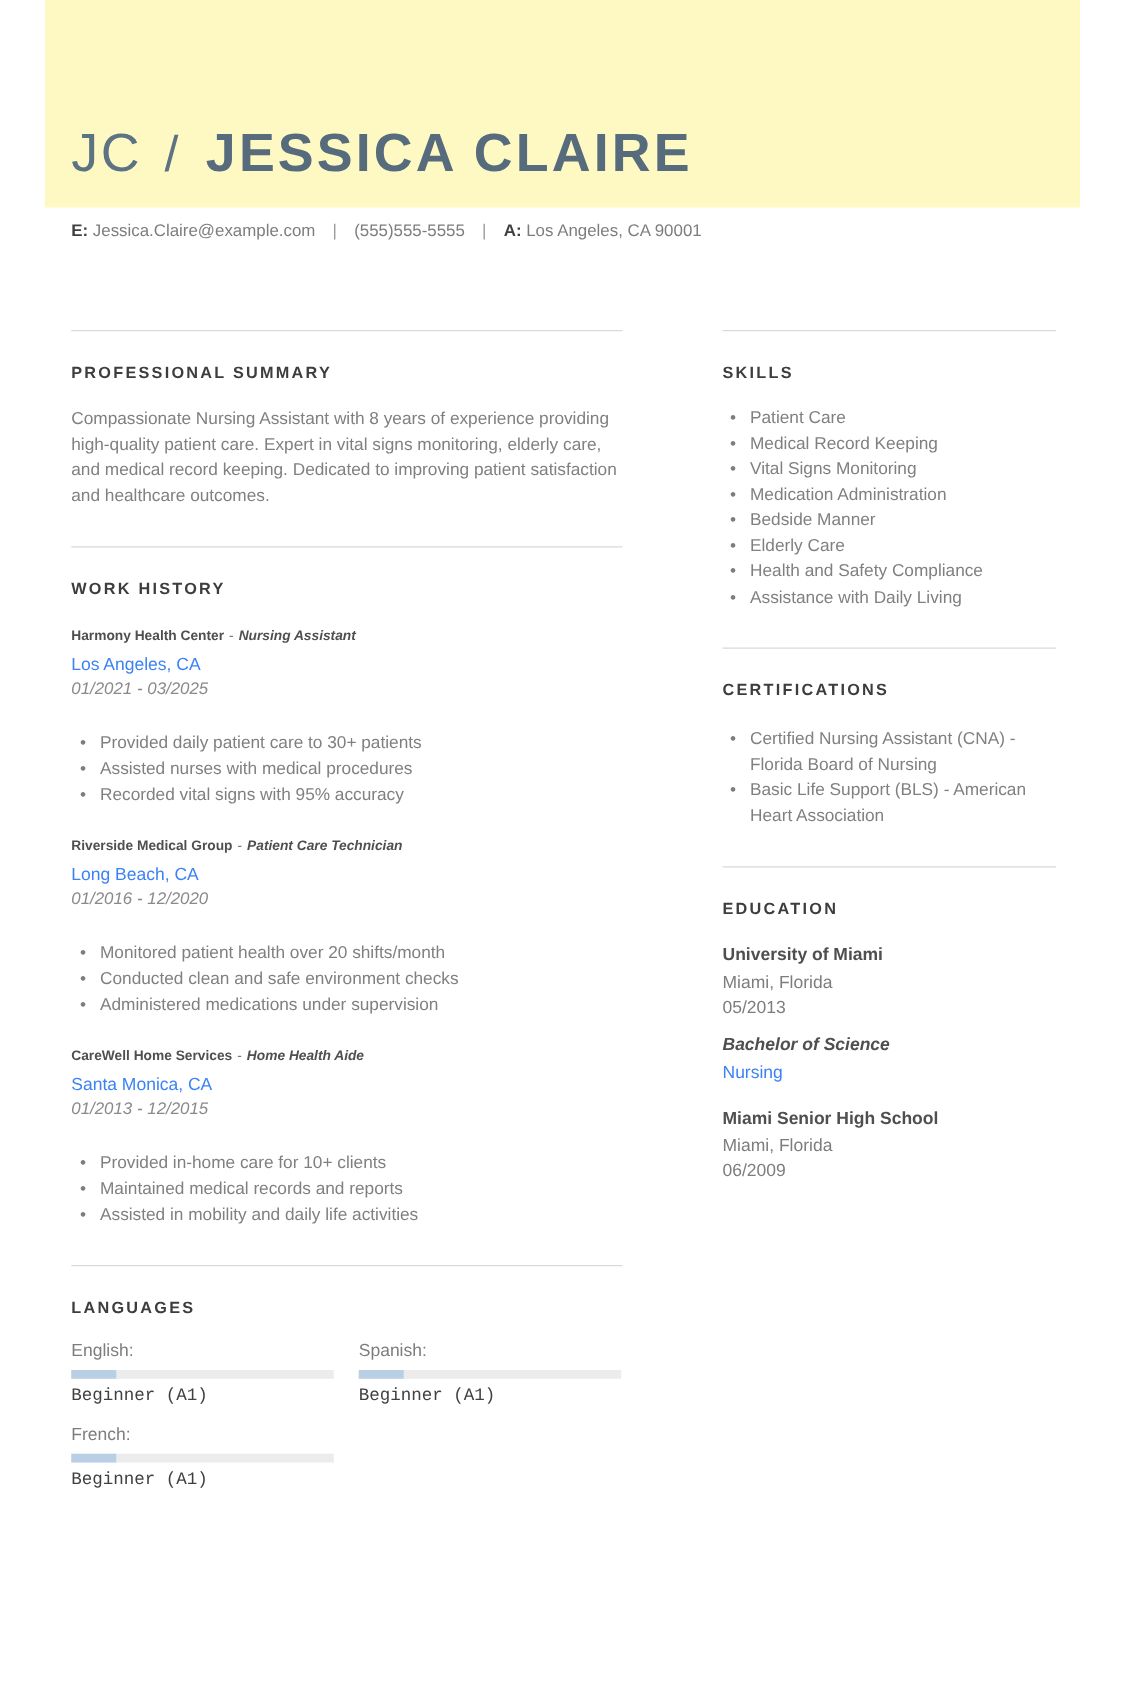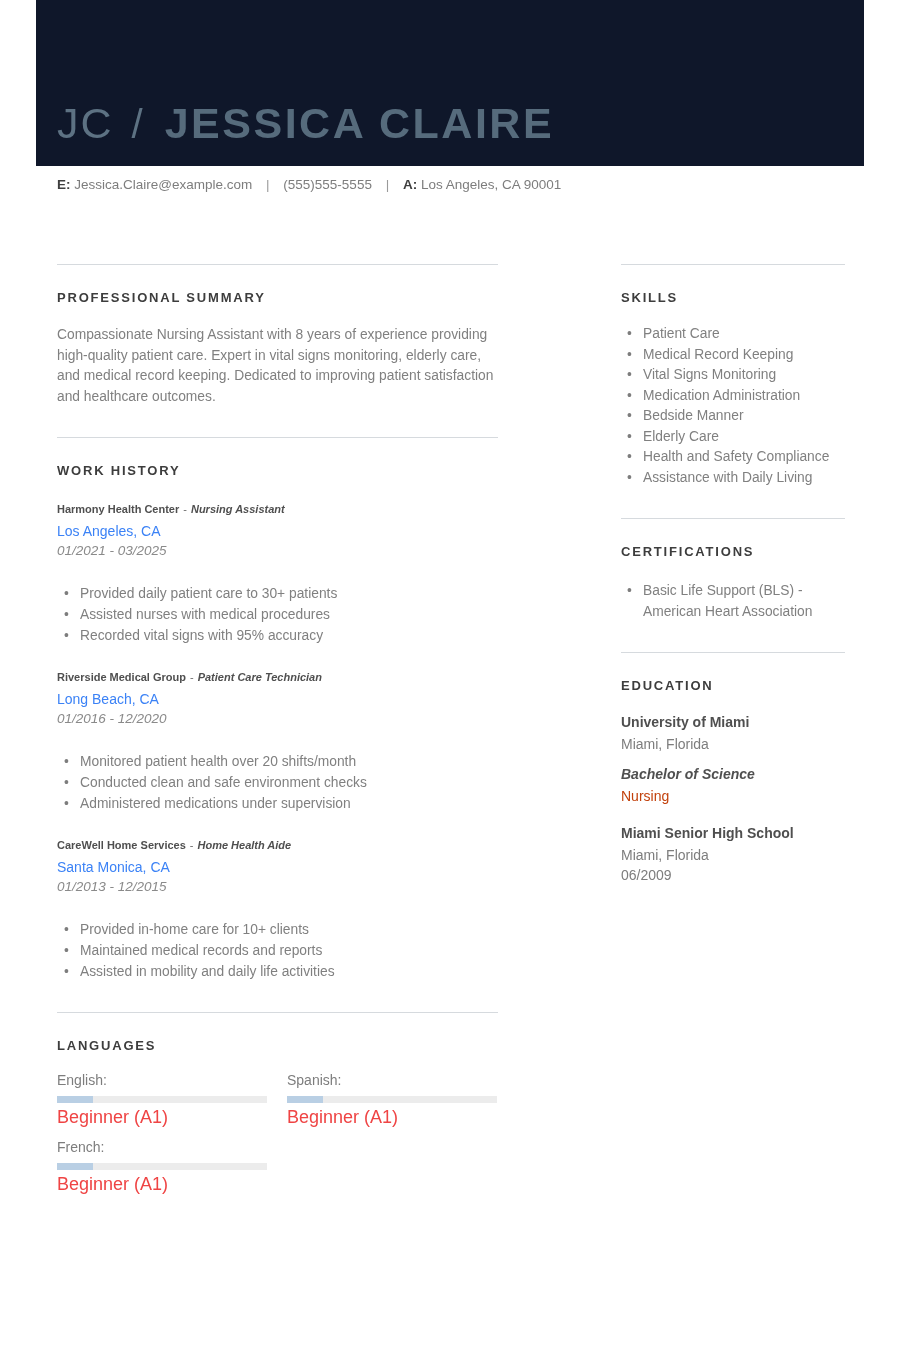--- a/index.html
+++ b/index.html
@@ -7,21 +7,21 @@
   body {
     font-family: "Liberation Sans", sans-serif;
     position: relative;
     overflow: hidden;
   }
   .page { width: 900px; height: 1350px; position: relative; background: #ffffff; }
 
   
   .band {
     position: absolute; left: 36px; top: 0; width: 828px; height: 166px;
-    background: #0f172a;
+    background: #fef9c3;
   }
   .title-row {
     position: absolute; left: 21px; bottom: 18px;
     display: flex; align-items: baseline; white-space: nowrap;
   }
   .initials {
     font-size: 43px; font-weight: 400; color: #5d7283; letter-spacing: 2px;
   }
   .slash {
     font-size: 40px; font-weight: 300; color: #5d7283; margin: 0 22px 0 18px;
@@ -37,21 +37,21 @@
   }
   .contact .lbl { font-weight: 700; color: #3f3f3f; }
   .contact .sep { color: #9a9a9a; margin: 0 10px; }
 
   
   .columns {
     position: absolute; left: 57px; top: 264px; width: 788px;
     display: flex; gap: 80px;
   }
   .col-left  { width: 441px; }
-  .col-right { width: 267px; margin-left: 43px; }
+  .col-right { width: 267px; }
 
   .rule { border: none; border-top: 1px solid #d6dade; height: 0; }
   .sec-heading {
     margin-top: 25px;
     font-size: 13px; font-weight: 700; color: #3d3d3d; letter-spacing: 1.8px;
   }
 
   
   .summary-text {
     margin-top: 20px;
@@ -77,41 +77,41 @@
   }
 
   
   .lang-grid {
     margin-top: 18px;
     display: grid; grid-template-columns: 210px 210px; column-gap: 20px; row-gap: 2px;
   }
   .lang-name { font-size: 14px; color: #7d7d7d; line-height: 18px; }
   .lang-bar { margin: 7px 0 5px 0; width: 210px; height: 7px; background: #ececec; }
   .lang-fill { height: 7px; background: #b9cfe4; }
-  .lang-level { font-size: 18px; color: #ef4444; line-height: 18px; margin-bottom: 10px; }
+  .lang-level { font-size: 14px; color: #404040; line-height: 18px; margin-bottom: 10px; font-family: Liberation Mono, monospace; }
 
   
   ul.plain { list-style: none; margin-top: 19px; }
   ul.plain li {
     position: relative; padding-left: 22px;
     font-size: 13.8px; color: #808080; line-height: 20.5px;
   }
   ul.plain li::before {
     content: "•"; position: absolute; left: 6px; top: 0; color: #7d7d7d;
   }
   ul.certs { margin-top: 22px; }
   ul.certs li { margin-bottom: 0; }
 
   
   .edu-entry { margin-top: 20px; }
   .edu-school { font-size: 14px; font-weight: 700; color: #4f4f4f; line-height: 19px; }
   .edu-loc { font-size: 14px; color: #7d7d7d; line-height: 20px; margin-top: 2px; }
   .edu-date { font-size: 14px; color: #7d7d7d; line-height: 20px; }
   .edu-degree { font-size: 14px; font-weight: 700; font-style: italic; color: #4f4f4f; line-height: 19px; margin-top: 11px; }
-  .edu-field { font-size: 14px; color: #c2410c; line-height: 20px; margin-top: 2px; }
+  .edu-field { font-size: 14px; color: #3b82f6; line-height: 20px; margin-top: 2px; }
   .edu-entry2 { margin-top: 18px; }
 </style>
 </head>
 <body>
 
 <div class="page">
 
   <div class="band">
     <div class="title-row">
       <span class="initials">JC</span>
@@ -232,31 +232,33 @@
             <li>Elderly Care</li>
             <li>Health and Safety Compliance</li>
             <li>Assistance with Daily Living</li>
         </ul>
       </section>
 
       <section class="sec-gap">
         <hr class="rule">
         <div class="sec-heading">CERTIFICATIONS</div>
         <ul class="plain certs">
+          <li>Certified Nursing Assistant (CNA) - Florida Board of Nursing</li>
             <li>Basic Life Support (BLS) - American Heart Association</li>
         </ul>
       </section>
 
       <section class="sec-gap">
         <hr class="rule">
         <div class="sec-heading">EDUCATION</div>
 
         <div class="edu-entry">
           <div class="edu-school">University of Miami</div>
           <div class="edu-loc">Miami, Florida</div>
+          <div class="edu-date">05/2013</div>
           <div class="edu-degree">Bachelor of Science</div>
           <div class="edu-field">Nursing</div>
         </div>
 
         <div class="edu-entry edu-entry2">
           <div class="edu-school">Miami Senior High School</div>
           <div class="edu-loc">Miami, Florida</div>
           <div class="edu-date">06/2009</div>
         </div>
       </section>

